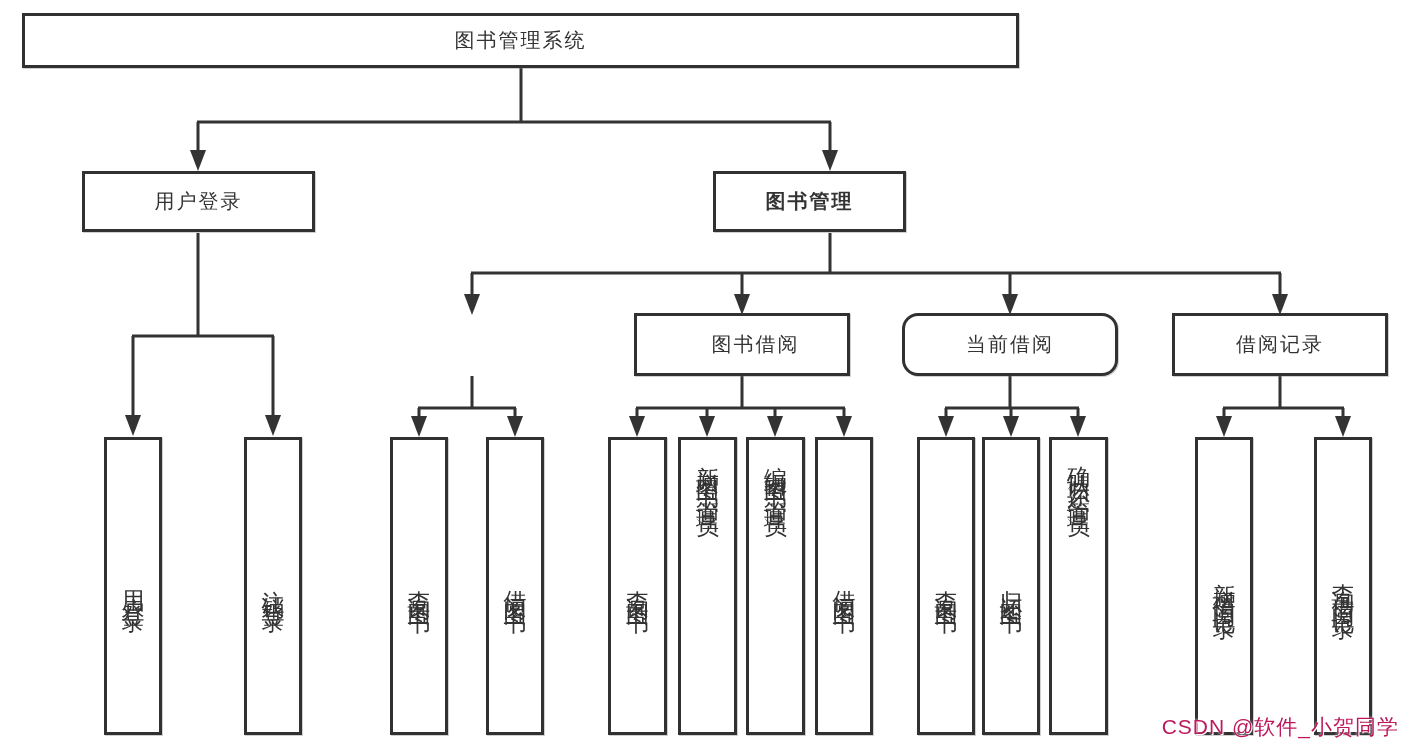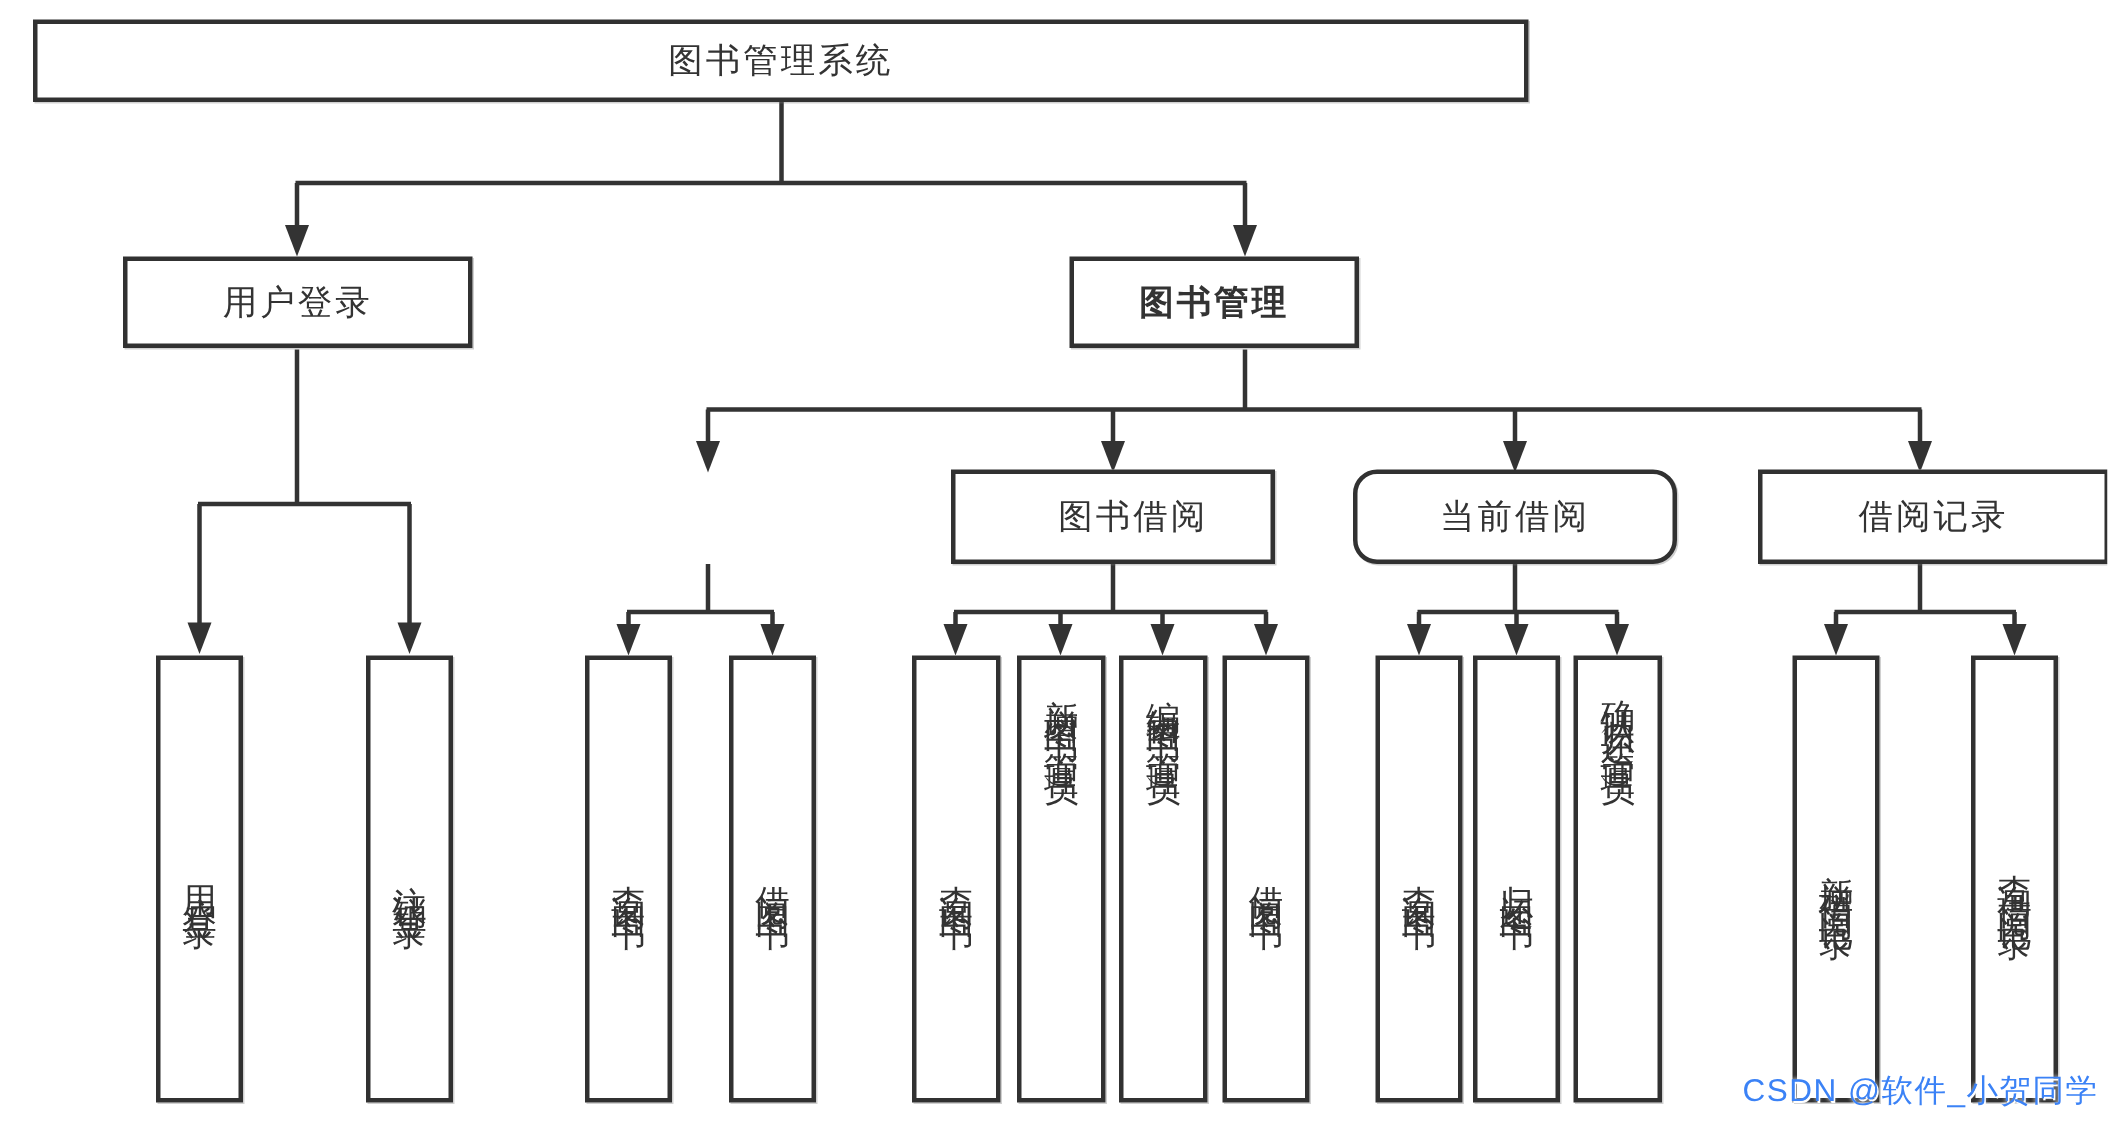--- a/index.html
+++ b/index.html
@@ -16,36 +16,36 @@
     position:absolute;
     box-sizing:border-box;
     border:3px solid #313131;
     background:#ffffff;
     display:flex;
     align-items:center;
     justify-content:center;
     z-index:2;
     box-shadow:1px 1px 0 rgba(120,120,120,0.35);
   }
-  .h-label { font-size:23px; letter-spacing:2px; white-space:nowrap; }
+  .h-label { font-size:20px; letter-spacing:2px; white-space:nowrap; }
   .leaf > .v-label {
     writing-mode:vertical-rl;
     text-orientation:mixed;
     font-size:23px;
     letter-spacing:7px;
     line-height:1;
   }
   .leaf.tall { align-items:flex-start; padding-top:8px; }
   .watermark {
     position:absolute;
     right:6px; bottom:6px;
     z-index:5;
     font-size:21px;
     letter-spacing:1px;
-    color:#3b82f6;
+    color:#be185d;
     text-shadow:0 0 3px #ffffff, 1px 1px 0 #ffffff;
     white-space:nowrap;
   }
 </style>
 </head>
 <body>
 
 <div class="canvas">
 
   <svg class="connectors" width="1405" height="747" viewBox="0 0 1405 747">
@@ -98,21 +98,21 @@
   <div class="box" style="left:713px; top:171px; width:193px; height:61px;font-weight:bold;">
     <span class="h-label">图书管理</span>
   </div>
 
   <div class="box" style="left:634px; top:313px; width:216px; height:63px;padding-left:27px;">
     <span class="h-label">图书借阅</span>
   </div>
   <div class="box" style="left:902px; top:313px; width:216px; height:63px;border-radius:16px;">
     <span class="h-label">当前借阅</span>
   </div>
-  <div class="box" style="left:1172px; top:313px; width:234px; height:63px;">
+  <div class="box" style="left:1172px; top:313px; width:216px; height:63px;">
     <span class="h-label">借阅记录</span>
   </div>
 
   <div class="box leaf" style="left:104px; top:437px; width:58px; height:298px;">
     <span class="v-label">用户登录</span>
   </div>
   <div class="box leaf" style="left:244px; top:437px; width:58px; height:298px;">
     <span class="v-label">注销登录</span>
   </div>
 

